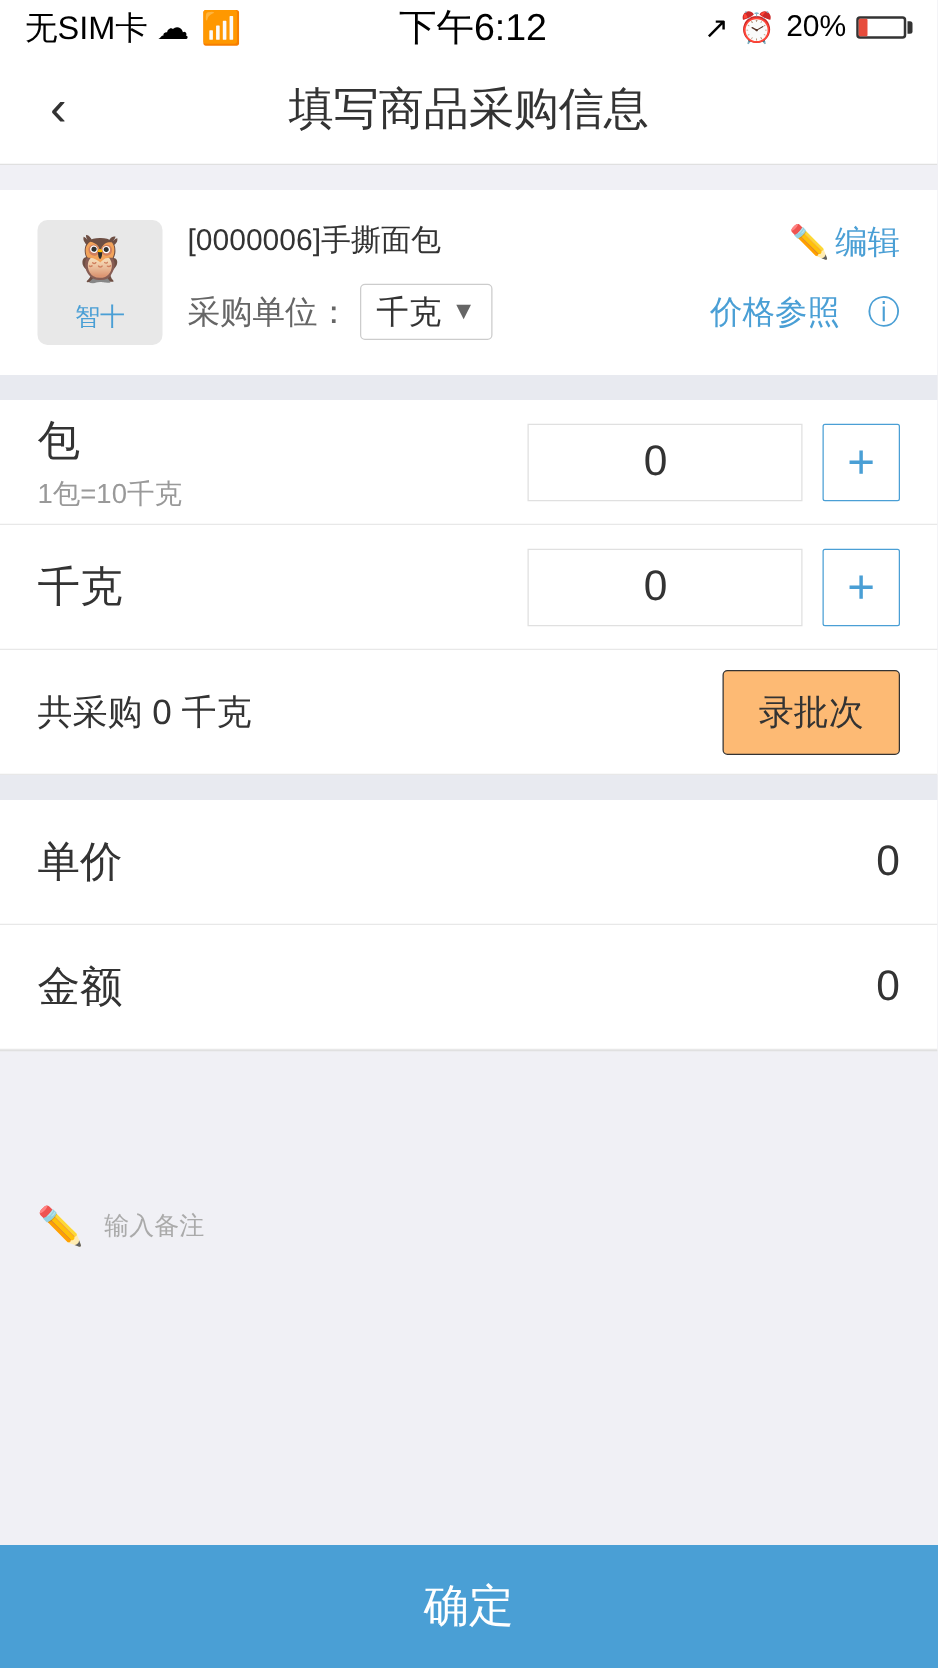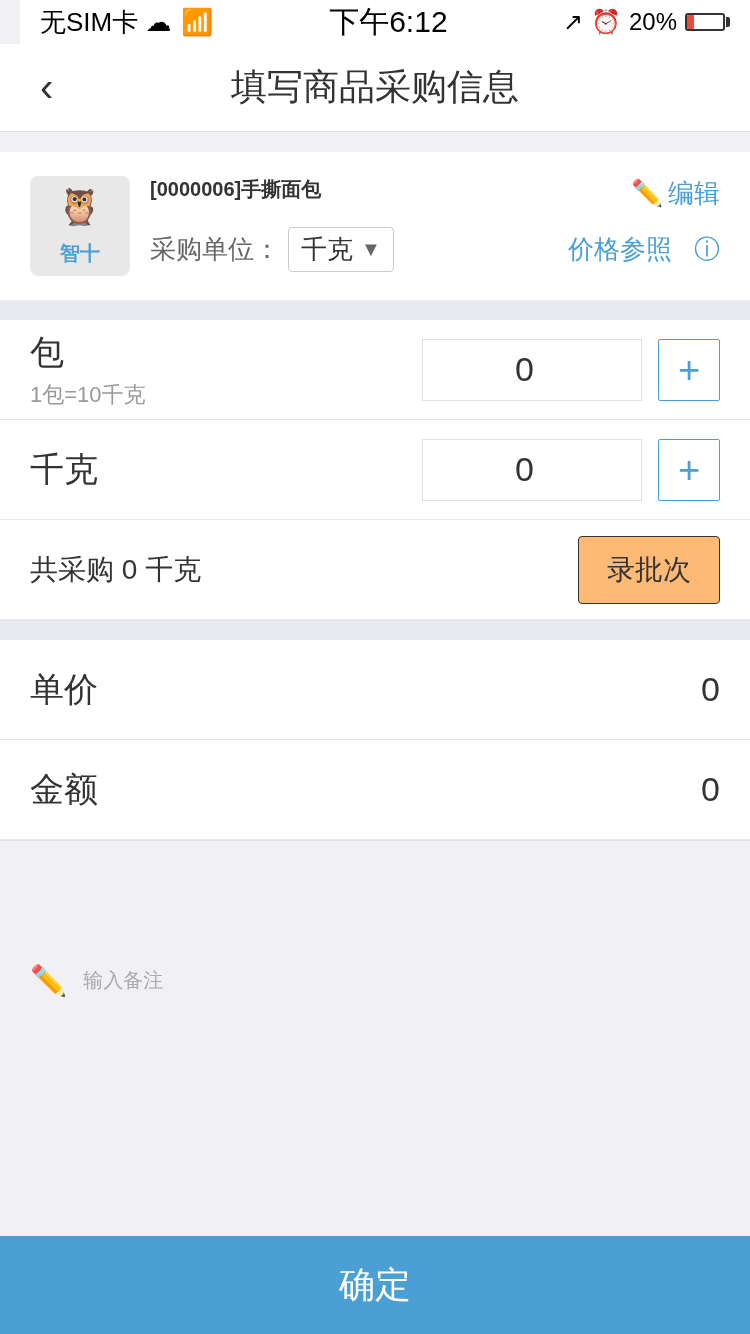--- a/index.html
+++ b/index.html
@@ -16,21 +16,20 @@
     
     .status-bar {
       height: 44px;
       background: #fff;
       display: flex;
       align-items: center;
       justify-content: space-between;
       padding: 0 20px;
       font-size: 28px;
       color: #000;
-      margin-left: 20px;
     }
     .status-left { display: flex; align-items: center; gap: 10px; font-size: 26px; }
     .status-center { font-size: 30px; font-weight: 500; }
     .status-right { display: flex; align-items: center; gap: 8px; font-size: 24px; }
     .battery-icon {
       display: inline-flex; align-items: center;
     }
     .battery-body {
       width: 40px; height: 18px; border: 2px solid #333; border-radius: 3px;
       position: relative; display: flex; align-items: center;
@@ -89,37 +88,36 @@
       flex-direction: column;
     }
     .product-image-icon {
       font-size: 36px;
       color: #4a9fd5;
     }
     .product-image-text {
       font-size: 20px;
       color: #4a9fd5;
       margin-top: 12px;
-      font-weight: bold;
     }
     .product-info {
       flex: 1;
       display: flex;
       flex-direction: column;
       gap: 16px;
     }
     .product-header {
       display: flex;
       justify-content: space-between;
       align-items: flex-start;
     }
     .product-name {
-      font-size: 20px;
-      color: #333;
-      font-weight: 700;
+      font-size: 24px;
+      color: #333;
+      font-weight: 400;
     }
     .edit-btn {
       font-size: 26px;
       color: #4a9fd5;
       display: flex;
       align-items: center;
       gap: 4px;
       cursor: pointer;
     }
     .product-unit {

